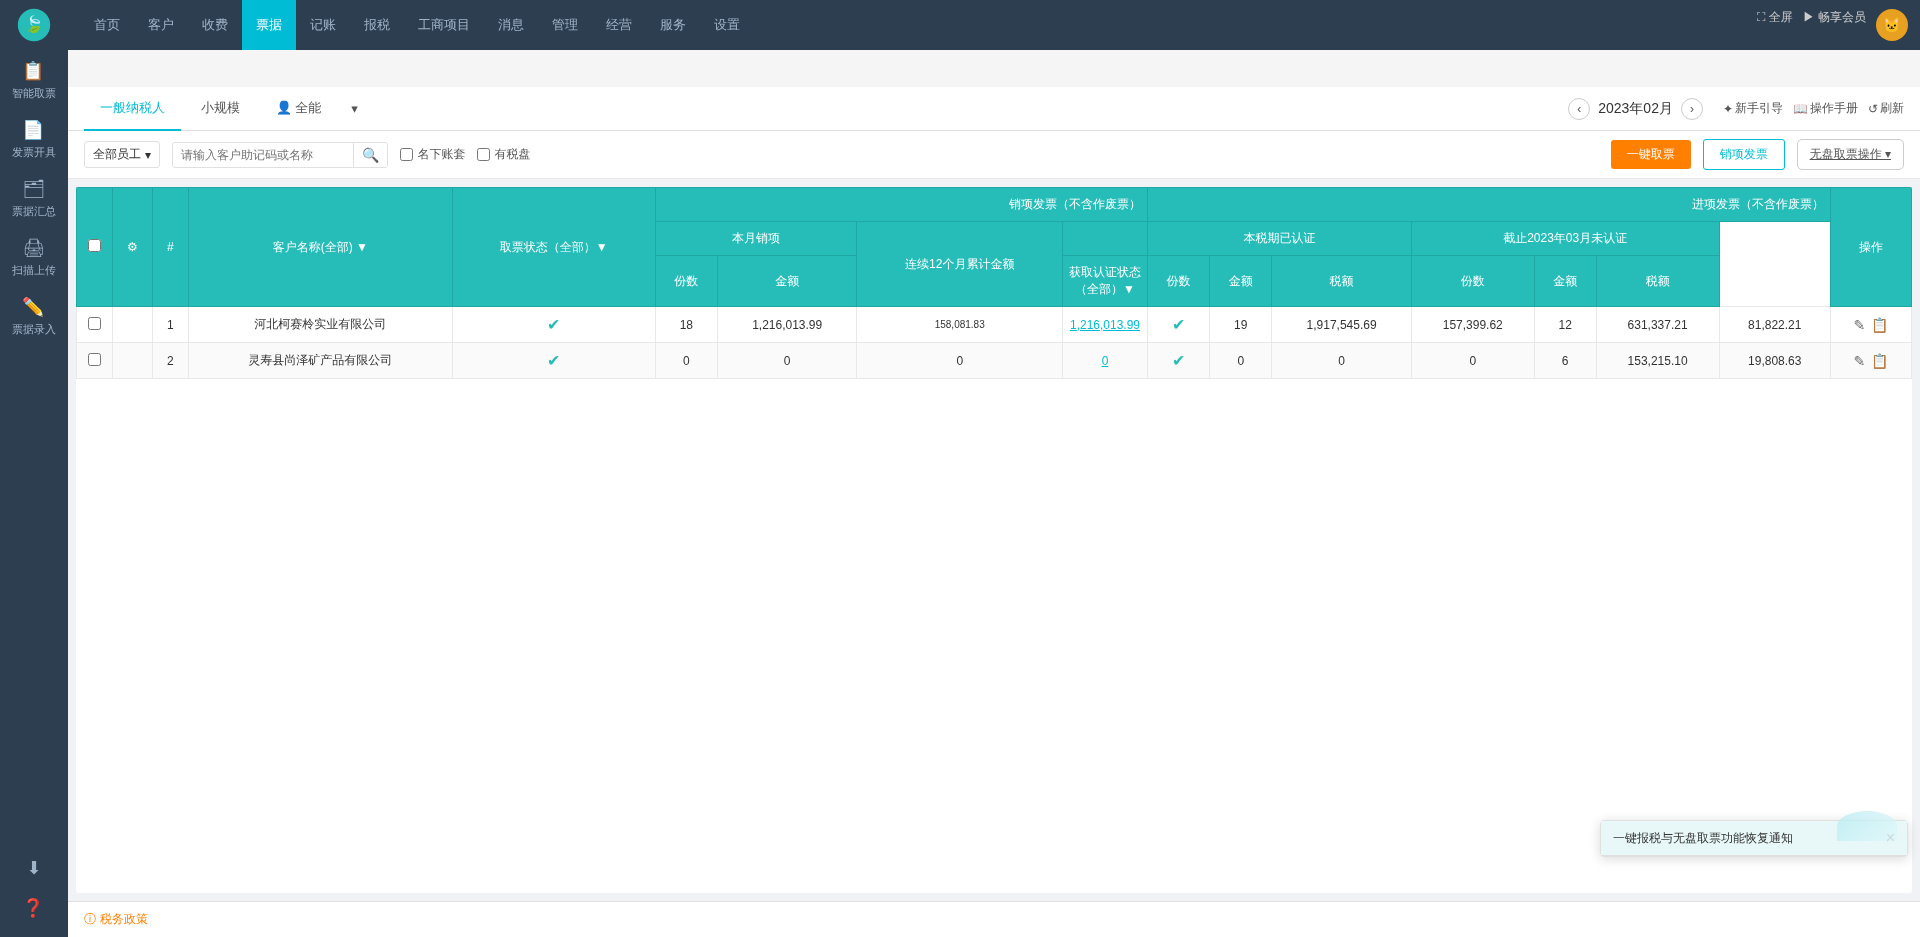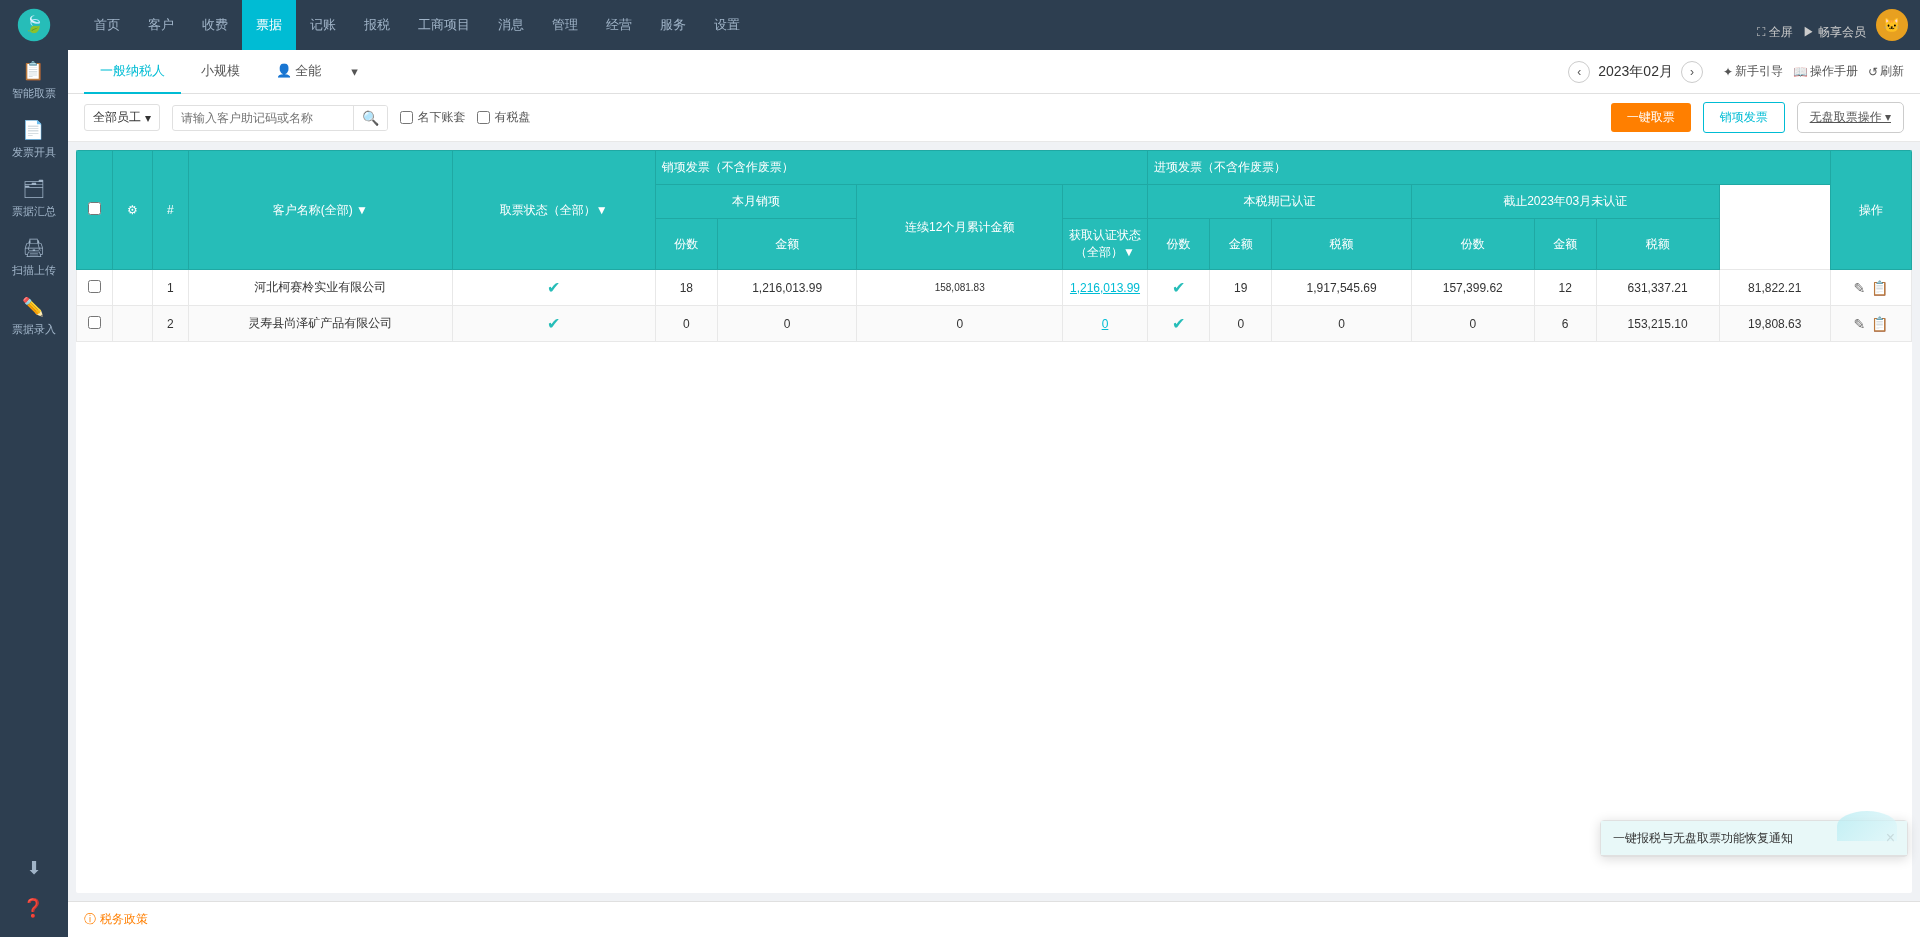--- a/index.html
+++ b/index.html
@@ -75,21 +75,21 @@
       height: 50px;
       display: flex;
       align-items: center;
       cursor: pointer;
       font-size: 13px;
       white-space: nowrap;
     }
     .topnav-item.active { color: #fff; background: #00bcd4; }
     .topnav-right {
       display: flex;
-      align-items: flex-end;
+      align-items: flex-start;
       gap: 10px;
       color: #a0b4c8;
       font-size: 12px;
     }
     .topnav-right span { cursor: pointer; color: #ccc; }
     .avatar {
       width: 32px; height: 32px;
       border-radius: 50%;
       background: #e8a020;
       display: flex; align-items: center; justify-content: center;
@@ -97,20 +97,21 @@
     }
 
     
     .content {
       flex: 1;
       display: flex;
       flex-direction: column;
       overflow: hidden;
       background: #f0f2f5;
       padding: 0;
+      margin-top: 37px;
     }
 
     
     .tab-bar {
       background: #fff;
       border-bottom: 1px solid #e0e0e0;
       display: flex;
       align-items: center;
       padding: 0 16px;
       height: 44px;
@@ -230,21 +231,21 @@
       text-align: center;
       color: #333;
     }
     tbody tr:nth-child(even) td { background: #fafafa; }
     .td-link { color: #00bcd4; cursor: pointer; text-decoration: underline; }
     .td-icon { color: #00bcd4; font-size: 16px; }
     .td-action { display: flex; gap: 6px; justify-content: center; align-items: center; }
     .action-edit { color: #666; cursor: pointer; font-size: 14px; }
     .action-view { color: #666; cursor: pointer; font-size: 14px; }
     .check-col { width: 36px; }
-    th.group-header { text-align: left; }
+    th.group-header { text-align: right; }
 
     
     .notification-popup {
       position: fixed;
       bottom: 80px;
       right: 12px;
       width: 308px;
       background: #fff;
       border: 1px solid #e0e0e0;
       border-radius: 4px;

